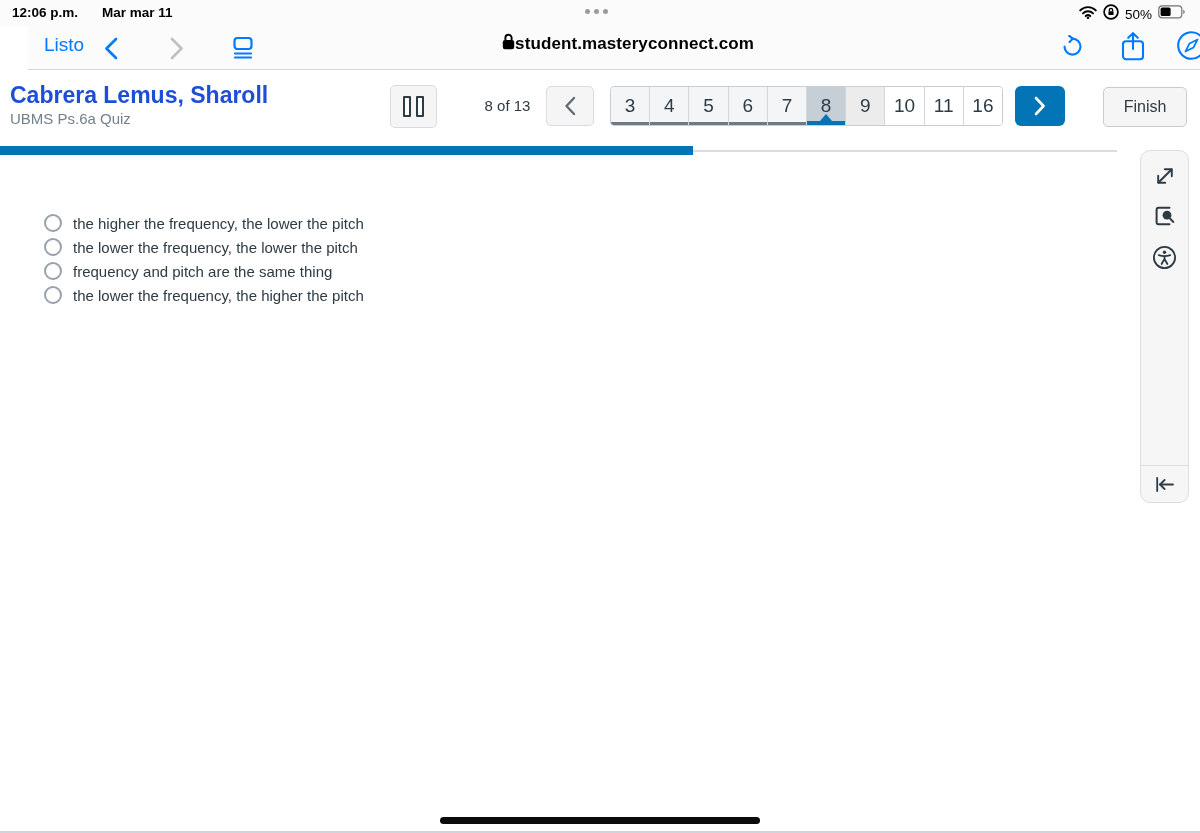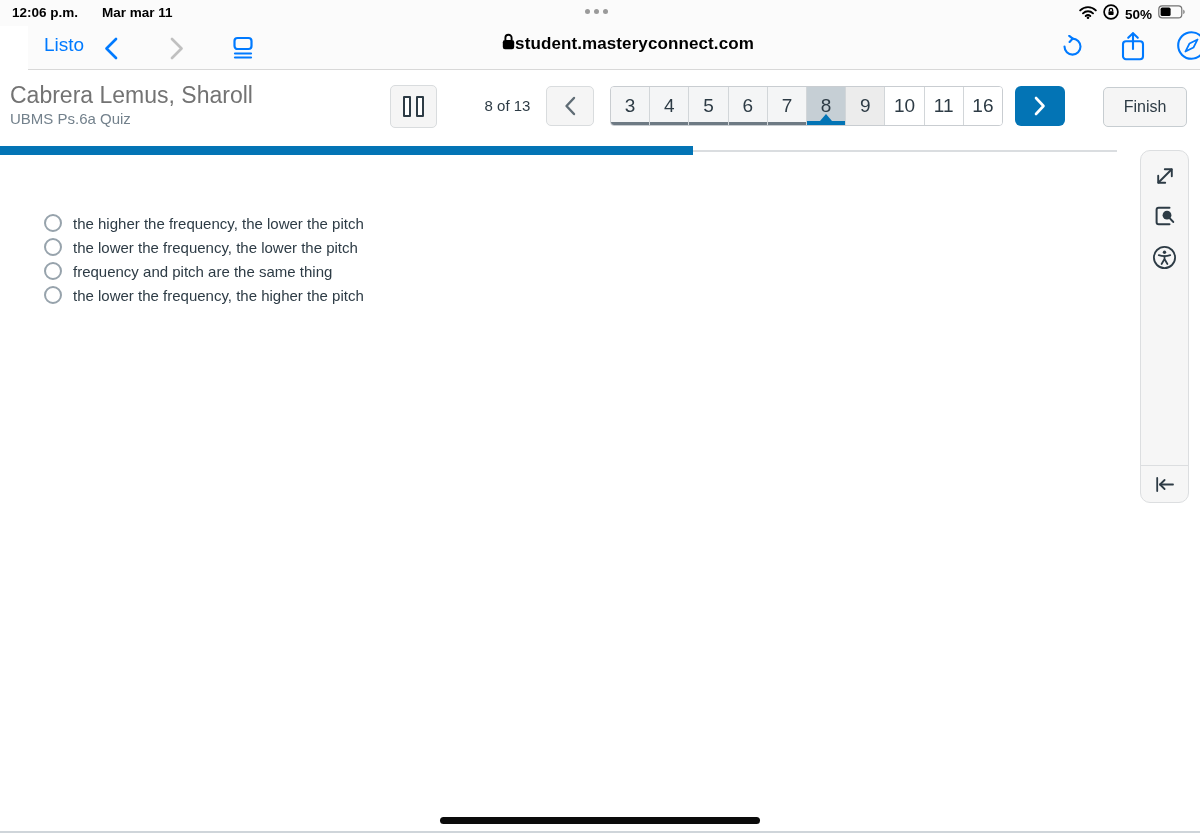--- a/index.html
+++ b/index.html
@@ -7,37 +7,37 @@
   body { font-family:"Liberation Sans","DejaVu Sans",sans-serif; background:#fff; color:#2D3B45; overflow:hidden; }
   #screen { position:relative; width:1200px; height:833px; background:#fff; }
 
   
   .statusbar { position:absolute; top:0; left:0; width:1200px; height:26px; background:#fbfbfb; }
   .status-time { position:absolute; left:12px; top:5px; font-size:13.5px; font-weight:700; color:#000; }
   .status-date { position:absolute; left:88px; top:5px; font-size:13.5px; font-weight:700; color:#000;margin-left:14px; }
   .mt-dots { position:absolute; left:585px; top:9px; display:flex; gap:4px; }
   .mt-dots i { width:5px; height:5px; border-radius:50%; background:#9a9a9a; }
   .status-right { position:absolute; right:14px; top:4px; display:flex; align-items:center; gap:6px; }
-  .battery-pct { font-size:13.5px; font-weight:700; color:#000; }
+  .battery-pct { font-size:13.5px; font-weight:400; color:#000; }
 
   
   .toolbar { position:absolute; top:26px; left:0; width:1200px; height:44px; background:#fbfbfb; border-bottom:1px solid #d8d8d8;margin-left:28px; }
   .done-btn { position:absolute; left:16px; top:8px; font-size:19px; color:#007AFF; cursor:default; }
   .nav-back { position:absolute; left:76px; top:11px; }
   .nav-fwd { position:absolute; left:142px; top:11px; }
   .pages-btn { position:absolute; left:202px; top:7px; }
   .urlwrap { position:absolute; left:0; top:7px; width:1200px; display:flex; justify-content:center; align-items:center; gap:0; pointer-events:none; }
   .url-text { font-size:17px; font-weight:600; color:#000; letter-spacing:.1px; }
   .reload-btn { position:absolute; left:1034px; top:9px; }
   .share-btn { position:absolute; left:1093px; top:5px; }
   .compass-btn { position:absolute; left:1148px; top:4px; }
 
   
   .quizheader { position:absolute; top:70px; left:0; width:1200px; height:76px; background:#fff; }
-  .student-name { position:absolute; left:10px; top:12px; font-size:23px; color:#737373; }
+  .student-name { position:absolute; left:10px; top:12px; font-size:23px; color:#1d4ed8;font-weight:bold; }
   .quiz-title { position:absolute; left:10px; top:40px; font-size:15px; color:#73818C; }
   .btn { background:#f5f5f5; border:1px solid #d9dcde; border-radius:5px; display:flex; align-items:center; justify-content:center; cursor:default; }
   .pause-btn { position:absolute; left:390px; top:15px; width:47px; height:43px; }
   .pause-glyph { display:flex; gap:5px; }
   .pause-glyph i { width:8px; height:21px; border:2px solid #2D3B45; border-radius:1px; background:#fff; }
   .count-label { position:absolute; left:470px; top:27px; width:75px; text-align:center; font-size:15px; color:#2D3B45; }
   .prev-btn { position:absolute; left:546px; top:16px; width:48px; height:40px; }
   .pagestrip { position:absolute; left:610px; top:16px; width:393px; height:40px; display:flex; border:1px solid #c9cdd1; border-radius:4px; overflow:hidden; background:#fff; }
   .pagecell { position:relative; flex:1 1 0; display:flex; align-items:center; justify-content:center; font-size:19px; color:#2D3B45; border-left:1px solid #d2d6d9; cursor:default; }
   .pagecell:first-child { border-left:none; }

